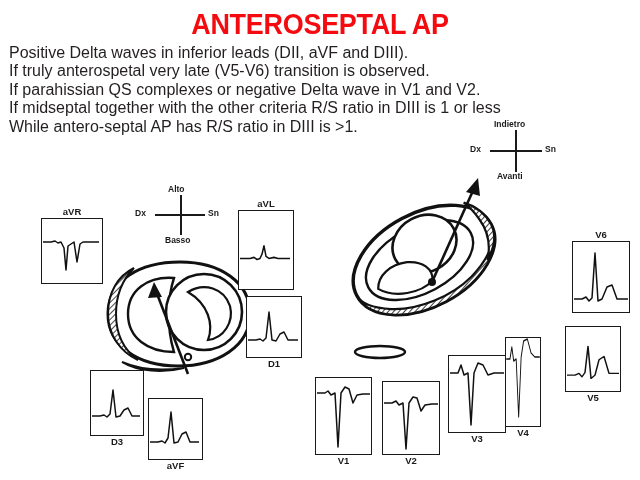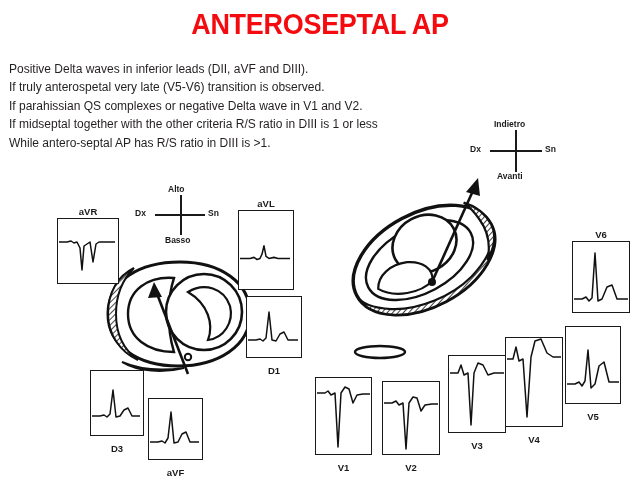--- a/index.html
+++ b/index.html
@@ -18,23 +18,23 @@
     color:#f40b10;
     font-weight:bold;
     font-size:29px;
     letter-spacing:-0.3px;
     font-family:"Liberation Sans", sans-serif;
     transform:scaleX(0.93);
     transform-origin:center top;
   }
 
   #bullets {
-    position:absolute; left:9px; top:60px; width:470px;
+    position:absolute; left:9px; top:44px; width:470px;
     color:#231f20;
-    font-size:12px;
+    font-size:16px;
     line-height:18.4px;
     font-family:"Liberation Sans", sans-serif;
   }
   #bullets div { white-space:nowrap; }
 
   
   .compass { position:absolute; }
   .compass .vline { position:absolute; background:#1a1a1a; width:1.6px; }
   .compass .hline { position:absolute; background:#1a1a1a; height:1.6px; }
   .compass .lbl {
@@ -51,21 +51,21 @@
     position:absolute; left:0; top:0; width:100%; height:100%;
     border:1.4px solid #1a1a1a; background:#ffffff; box-sizing:border-box;
   }
   .lead svg { position:absolute; left:0; top:0; width:100%; height:100%; }
   .lead .tag {
     position:absolute; left:50%; transform:translateX(-50%);
     font-size:9.5px; font-weight:bold; color:#1a1a1a;
     white-space:nowrap; font-family:"Liberation Sans", sans-serif;
   }
   .tag-above { bottom:100%; margin-bottom:1px; }
-  .tag-below { top:100%; margin-top:7px; }
+  .tag-below { top:100%; margin-top:0px; }
 
   
   .heart { position:absolute; }
   .heart svg { display:block; }
 </style>
 </head>
 <body>
 
 <div id="slide">
 
@@ -148,21 +148,21 @@
       <circle cx="96" cy="114" r="4" fill="#111111"></circle>
     </svg>
   </div>
 
   <div class="heart" style="left:352px; top:342px;">
     <svg width="56" height="20" viewBox="0 0 56 20">
       <ellipse cx="28" cy="10" rx="25" ry="6" fill="#ffffff" stroke="#111111" stroke-width="2.4"></ellipse>
     </svg>
   </div>
 
-  <div class="lead" style="left:57px; top:218px; width:62px; height:66px;">
+  <div class="lead" style="left:41px; top:218px; width:62px; height:66px;">
     <div class="frame"></div>
     <svg viewBox="0 0 62 66" preserveAspectRatio="none">
       <polyline points="2,24 10,24 14,23 17,25 20,24 23,30 25,52 27,28 30,26 33,24 36,44 39,26 42,24 48,24 58,24" fill="none" stroke="#111111" stroke-width="1.5" stroke-linejoin="round"></polyline>
     </svg>
     <div class="tag tag-above">aVR</div>
   </div>
 
   <div class="lead" style="left:238px; top:210px; width:56px; height:80px;">
     <div class="frame"></div>
     <svg viewBox="0 0 56 76" preserveAspectRatio="none">
@@ -213,29 +213,29 @@
   </div>
 
   <div class="lead" style="left:448px; top:355px; width:58px; height:78px;">
     <div class="frame"></div>
     <svg viewBox="0 0 58 78" preserveAspectRatio="none">
       <polyline points="2,18 10,18 13,10 16,20 20,18 23,70 26,18 30,8 35,10 40,20 46,18 56,18" fill="none" stroke="#111111" stroke-width="1.5" stroke-linejoin="round"></polyline>
     </svg>
     <div class="tag tag-below">V3</div>
   </div>
 
-  <div class="lead" style="left:505px; top:337px; width:58px; height:90px;">
+  <div class="lead" style="left:505px; top:337px; width:36px; height:90px;">
     <div class="frame"></div>
     <svg viewBox="0 0 58 90" preserveAspectRatio="none">
       <polyline points="2,22 8,22 11,10 14,24 18,22 22,80 26,20 30,4 36,2 42,16 48,20 56,20" fill="none" stroke="#111111" stroke-width="1.5" stroke-linejoin="round"></polyline>
     </svg>
     <div class="tag tag-below">V4</div>
   </div>
 
-  <div class="lead" style="left:565px; top:326px; width:56px; height:78px;">
+  <div class="lead" style="left:565px; top:326px; width:56px; height:66px;">
     <div class="frame"></div>
     <svg viewBox="0 0 56 78" preserveAspectRatio="none">
       <polyline points="2,58 10,58 14,56 17,60 20,55 23,24 26,62 30,58 34,40 39,36 44,56 54,56" fill="none" stroke="#111111" stroke-width="1.5" stroke-linejoin="round"></polyline>
     </svg>
     <div class="tag tag-below">V5</div>
   </div>
 
   <div class="lead" style="left:572px; top:241px; width:58px; height:72px;border-radius:9px;">
     <div class="frame"></div>
     <svg viewBox="0 0 58 72" preserveAspectRatio="none">

